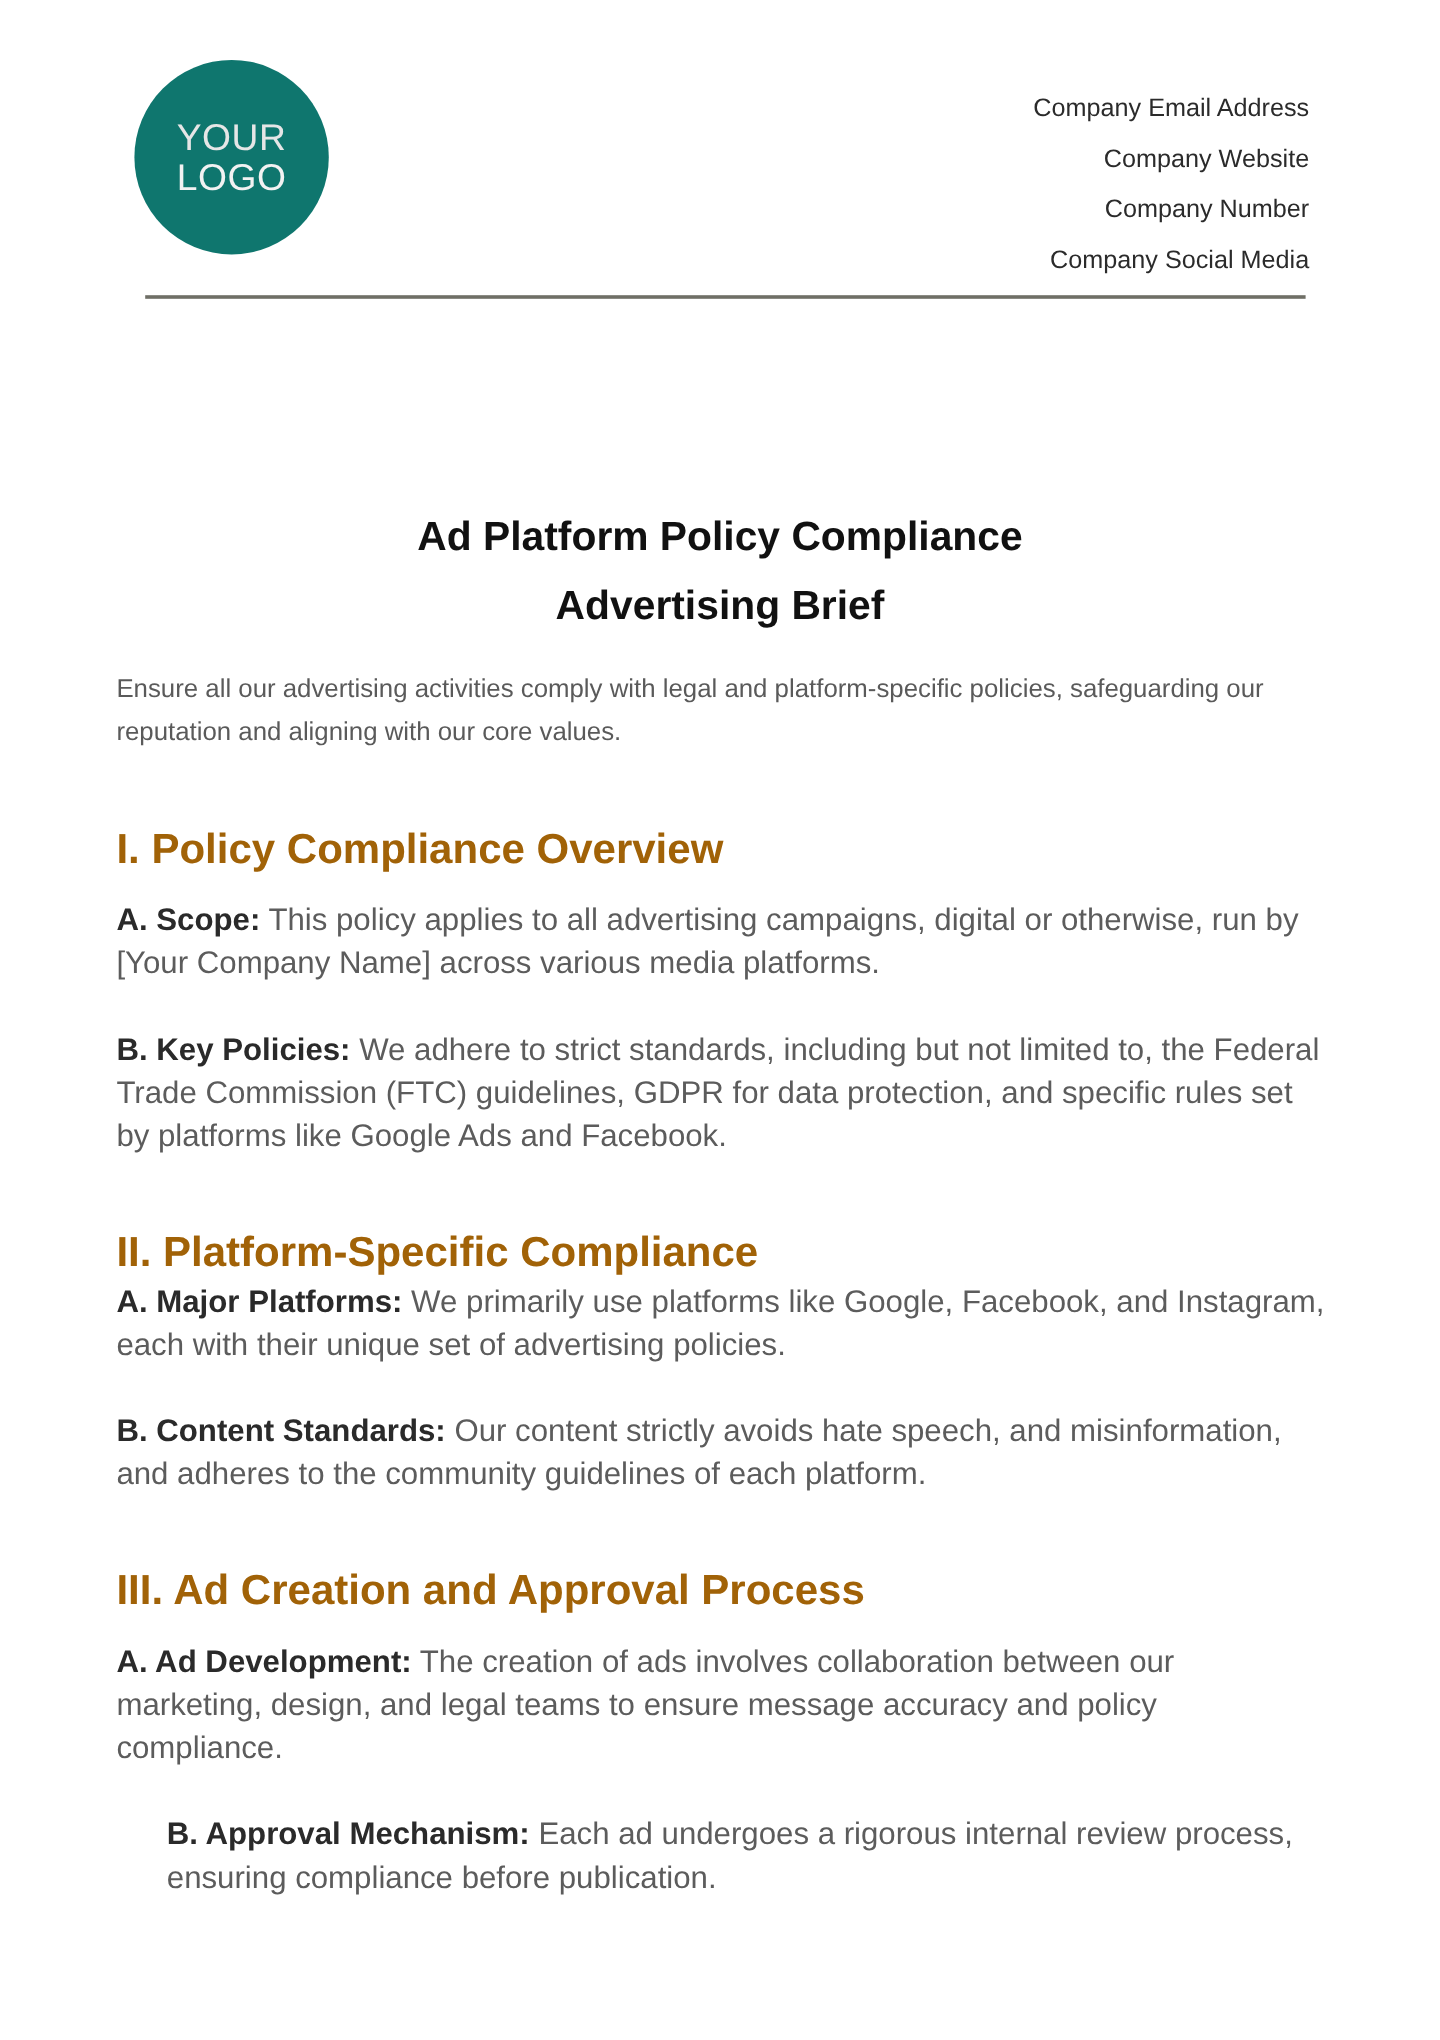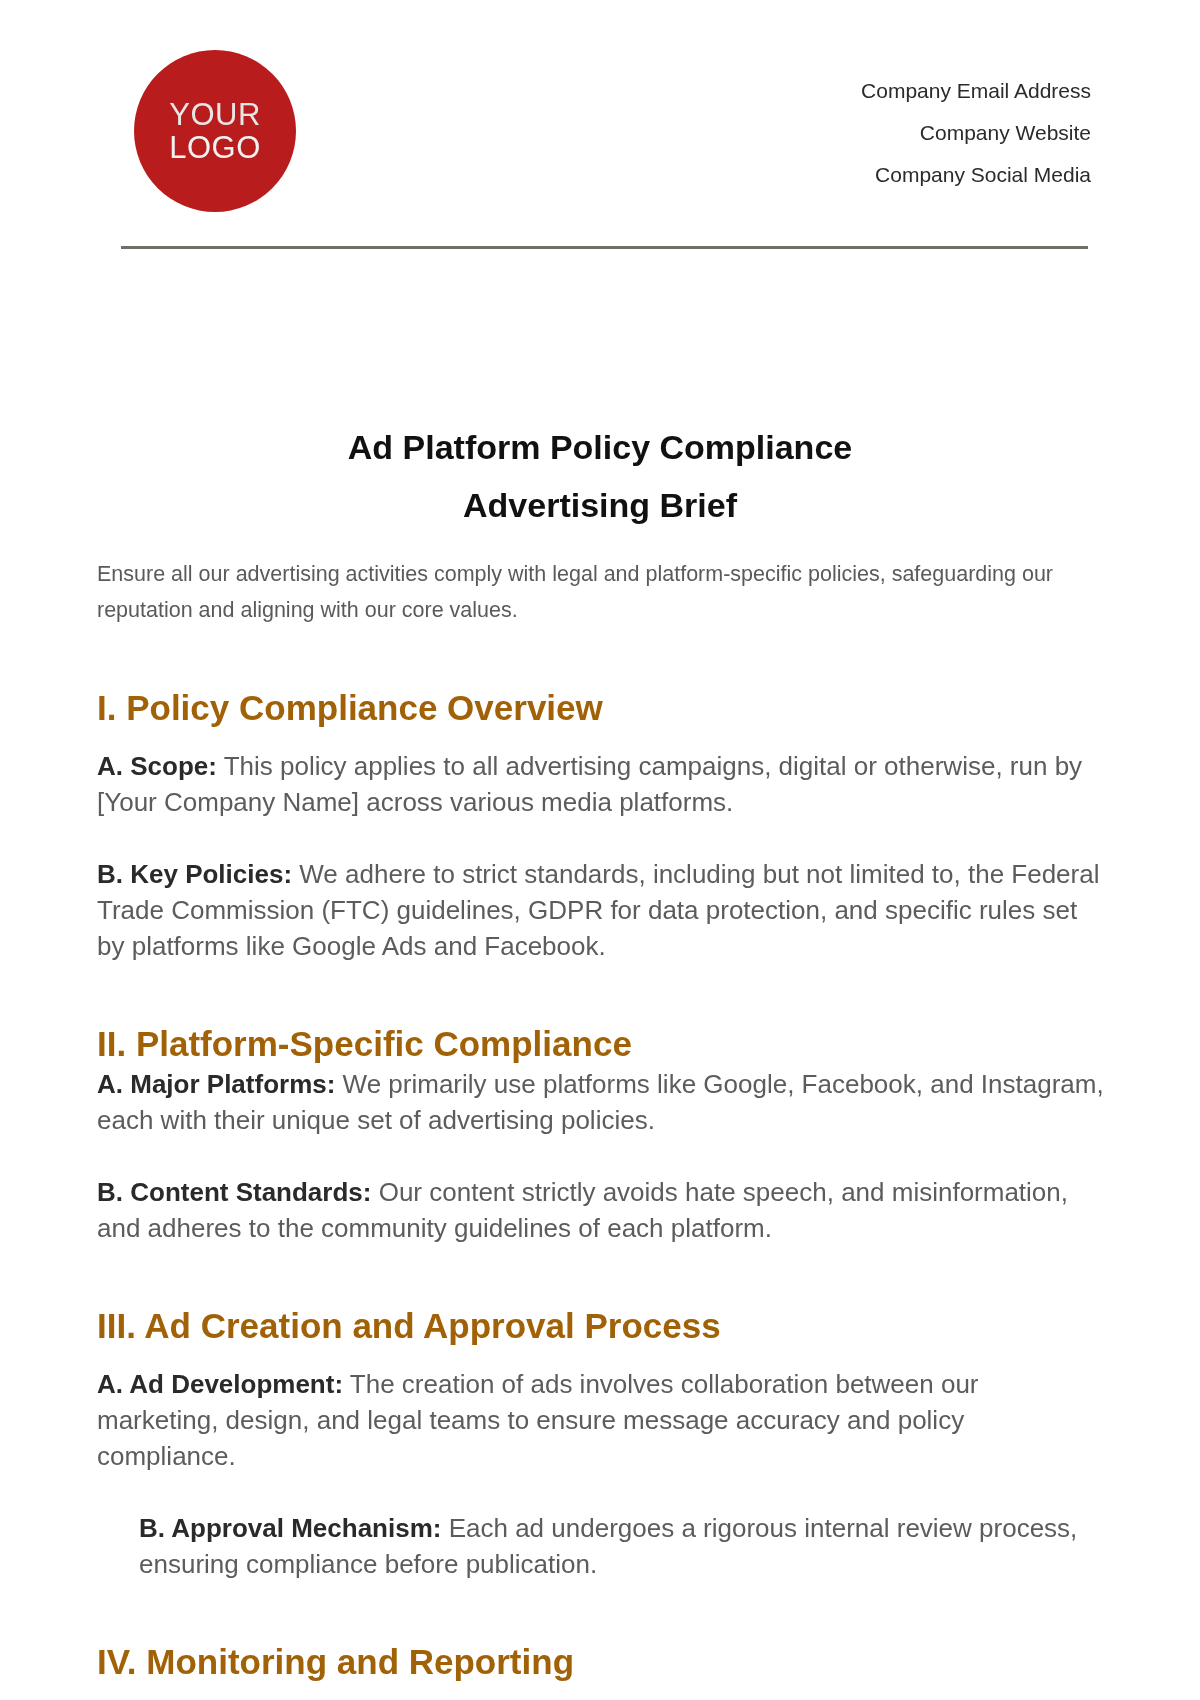--- a/index.html
+++ b/index.html
@@ -22,26 +22,26 @@
       height: 1700px;
     }
     .header {
       position: absolute;
       left: 0; top: 0;
       width: 1200px;
       height: 260px;
     }
     .logo {
       position: absolute;
-      left: 134px;
+      left: 112px;
       top: 50px;
       width: 162px;
       height: 162px;
       border-radius: 50%;
-      background: #b91c1c;
+      background: #0f766e;
       display: flex;
       flex-direction: column;
       align-items: center;
       justify-content: center;
       color: #ffffff;
     }
     .logo .l1 {
       font-size: 31px;
       font-weight: 400;
       letter-spacing: 0.5px;
@@ -122,20 +122,21 @@
 
   <div class="header">
     <div class="logo">
       <span class="l1">YOUR</span>
       <span class="l2">LOGO</span>
     </div>
 
     <div class="contact">
       <div>Company Email Address</div>
       <div>Company Website</div>
+      <div>Company Number</div>
       <div>Company Social Media</div>
     </div>
 
     <div class="divider"></div>
   </div>
 
   <div class="title">
     <div>Ad Platform Policy Compliance</div>
     <div>Advertising Brief</div>
   </div>
@@ -166,18 +167,15 @@
     <div style="margin-top:58px;">
       <h2>III. Ad Creation and Approval Process</h2>
       <p class="para" style="margin-top:18px;">
         <span class="lbl">A. Ad Development:</span><span> The creation of ads involves collaboration between our marketing, design, and legal teams to ensure message accuracy and policy compliance.</span>
       </p>
       <p class="para" style="margin-top:36px;margin-left:42px;">
         <span class="lbl">B. Approval Mechanism:</span><span> Each ad undergoes a rigorous internal review process, ensuring compliance before publication.</span>
       </p>
     </div>
 
-    <div style="margin-top:58px;">
-      <h2>IV. Monitoring and Reporting</h2>
-    </div>
   </div>
 
 </div>
 
 </body></html>

